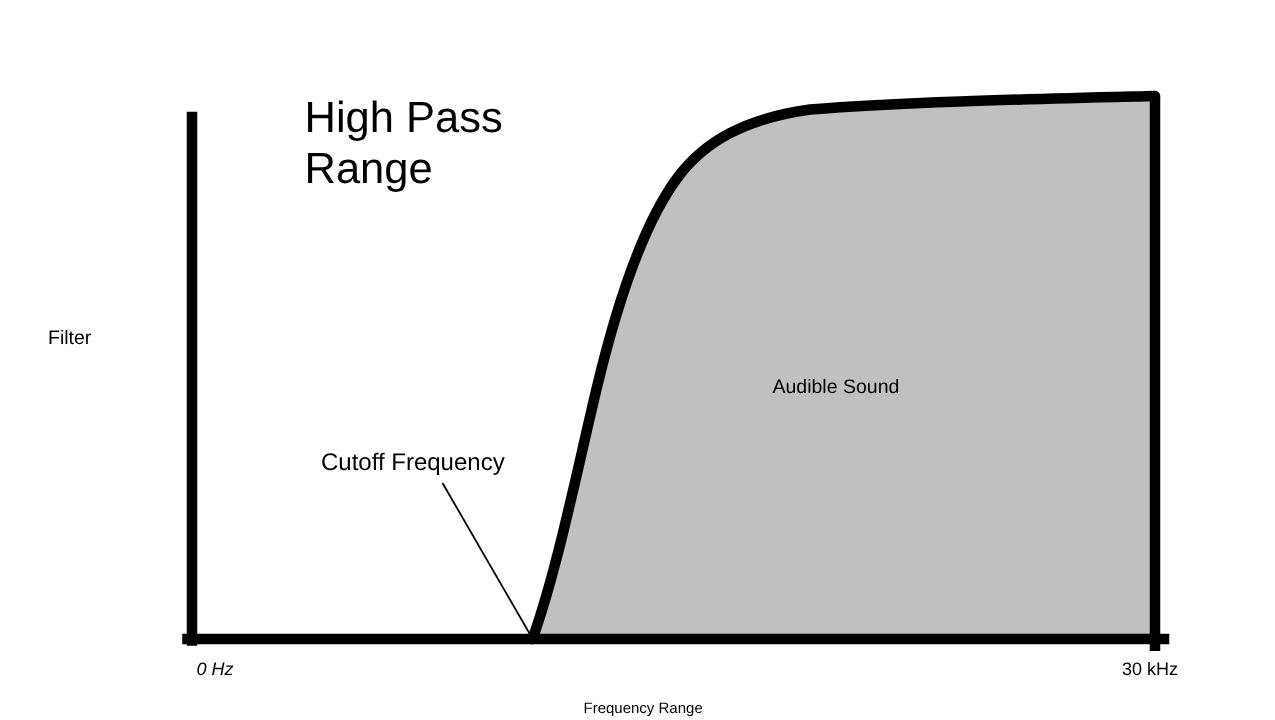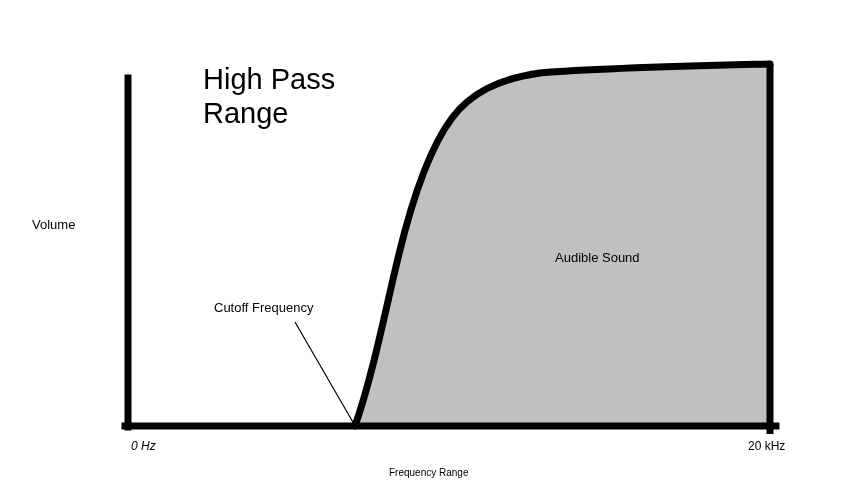--- a/index.html
+++ b/index.html
@@ -55,24 +55,24 @@
     font-style: italic;
   }
   #x-tick-max {
     left: 748px;
     top: 413px;
     font-size: 12px;
   }
   #cutoff-label {
     left: 214px;
     top: 274px;
-    font-size: 13px;
+    font-size: 16px;
   }
   #region-label {
-    left: 555px;
+    left: 515px;
     top: 224px;
     font-size: 13px;
     text-align: center;
   }
 </style>
 </head>
 <body>
 
 <div id="canvas">
 
@@ -95,25 +95,25 @@
 
     <line id="y-axis" x1="128" y1="52" x2="128" y2="401" stroke="#000000" stroke-width="7" stroke-linecap="square"></line>
 
     <line id="x-axis" x1="125" y1="400" x2="776" y2="400" stroke="#000000" stroke-width="7" stroke-linecap="square"></line>
 
     <line id="cutoff-leader" x1="295" y1="296" x2="354" y2="398" stroke="#000000" stroke-width="1.2"></line>
   </svg>
 
   <div class="txt" id="chart-title"><span>High Pass</span><br><span>Range</span></div>
 
-  <div class="txt" id="y-axis-title">Volume</div>
+  <div class="txt" id="y-axis-title">Filter</div>
 
   <div class="txt" id="x-axis-title">Frequency Range</div>
 
   <div class="txt" id="x-tick-min">0 Hz</div>
 
-  <div class="txt" id="x-tick-max">20 kHz</div>
+  <div class="txt" id="x-tick-max">30 kHz</div>
 
   <div class="txt" id="cutoff-label">Cutoff Frequency</div>
 
   <div class="txt" id="region-label">Audible Sound</div>
 
 </div>
 
 </body></html>

